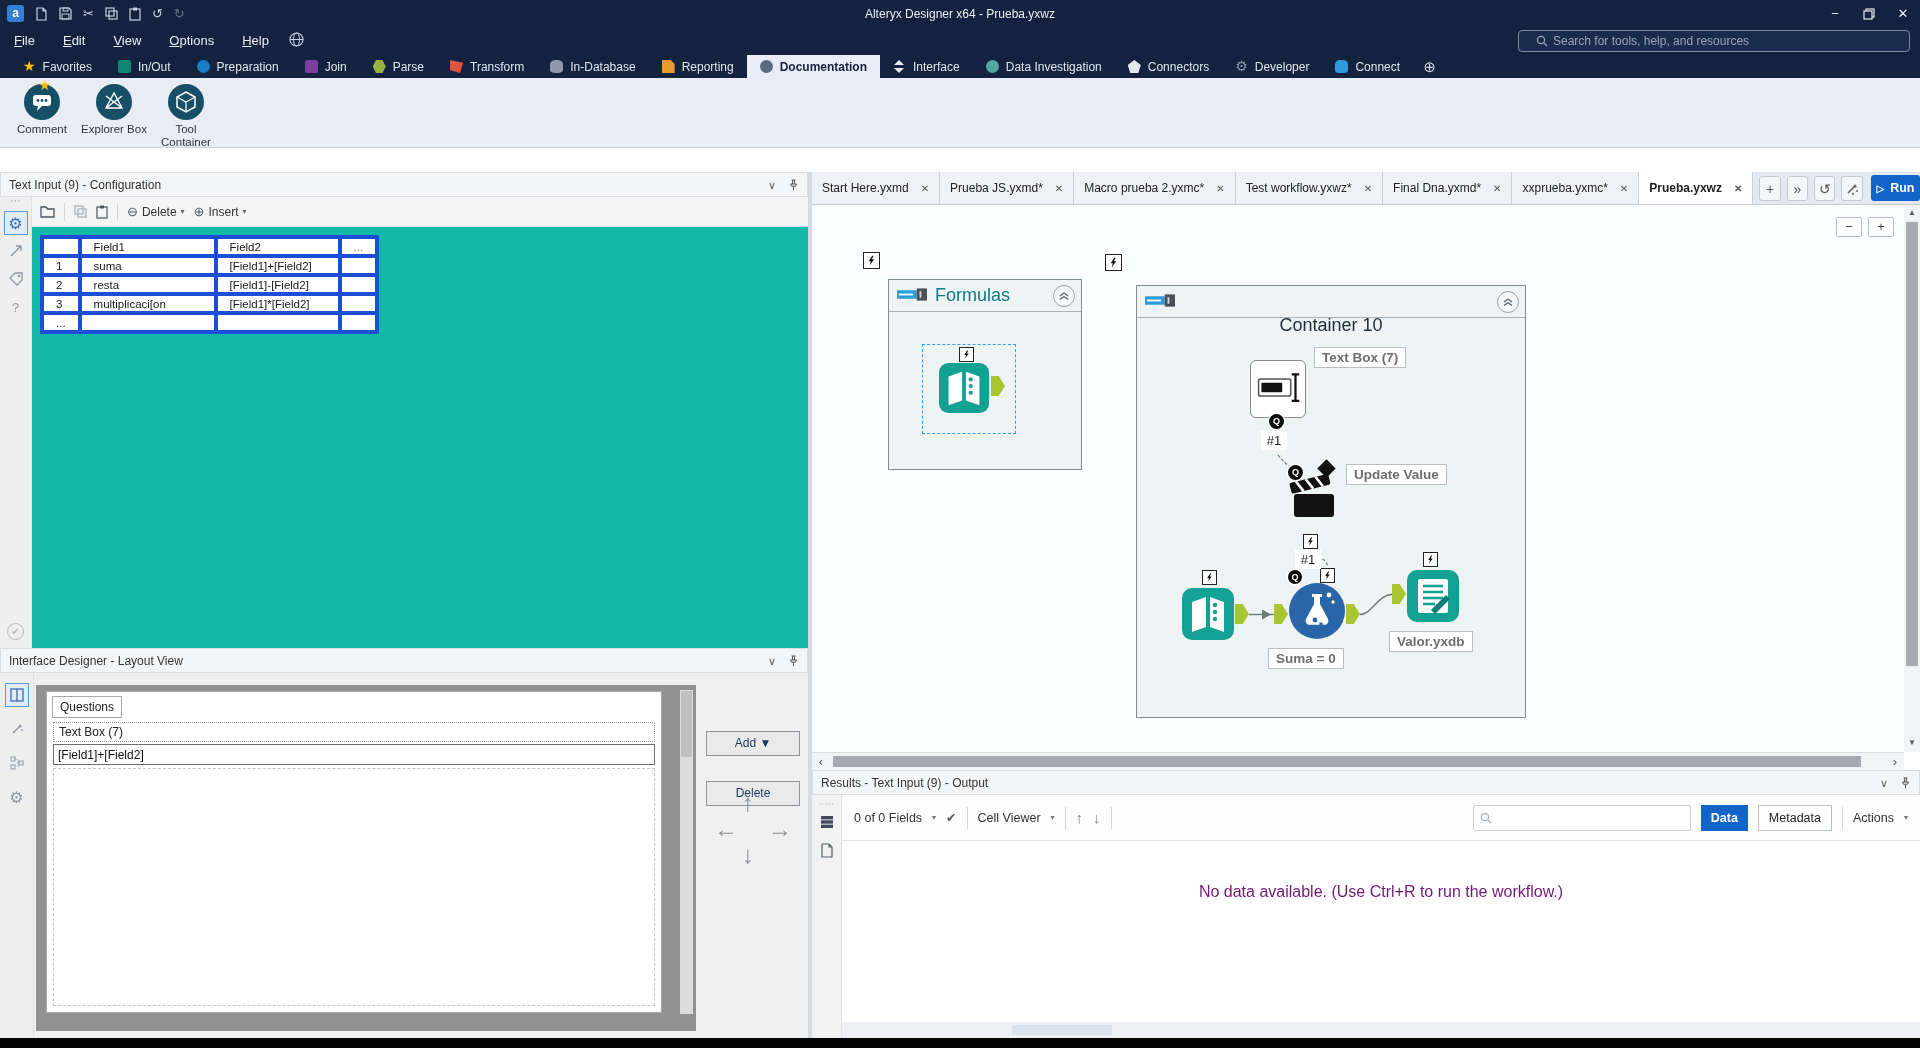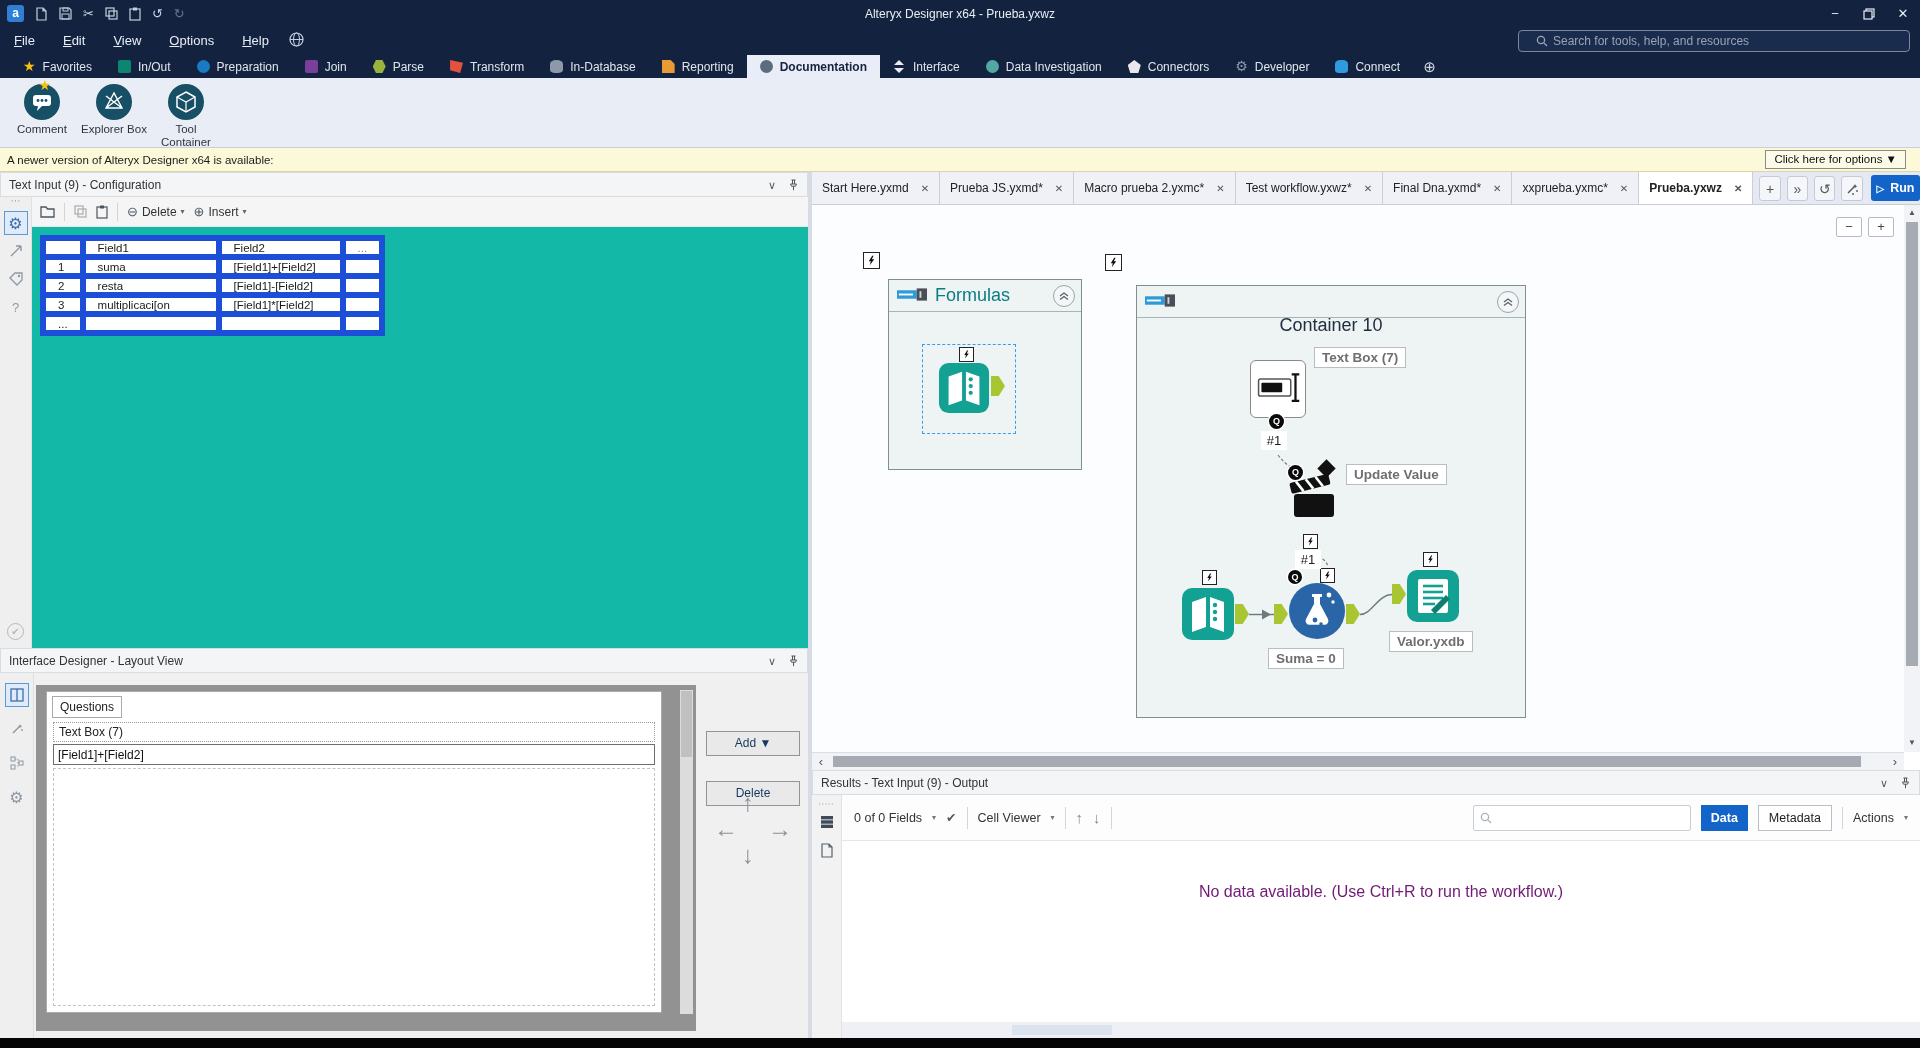--- a/index.html
+++ b/index.html
@@ -76,21 +76,21 @@
   .stool.sel { border:1px solid #5b9bd5; background:#dfeafa; color:#3e6fa8; }
   .apply-check { position:absolute; left:7px; bottom:8px; width:17px; height:17px; border:1.5px solid #b8b8b8; border-radius:50%; color:#b8b8b8; font-size:10px; text-align:center; line-height:15px; }
   .ccontent { flex:1; position:relative; }
   .ctoolbar { height:30px; border-bottom:1px solid #e6e6e6; background:#f5f5f5; display:flex; align-items:center; gap:9px; padding-left:8px; font-size:12px; color:#333; }
   .ctoolbar .tsep { width:1px; height:18px; background:#d4d4d4; }
   .tbicon { color:#4a5560; display:flex; align-items:center; }
   .tbtn { display:flex; align-items:center; gap:4px; color:#333; }
   .tbtn .sym { font-size:13px; color:#4a5560; }
   .tbtn .car { font-size:8px; color:#666; }
   .igrid { position:absolute; left:8px; top:38px; border-collapse:collapse; border:1px solid #4b93d9; font-size:11.5px; color:#1a1a1a; background:#fff; }
-  .igrid td, .igrid th { border:6px solid #1d4ed8; height:19px; padding:0 12px; font-weight:normal; text-align:left; white-space:nowrap; overflow:hidden; }
+  .igrid td, .igrid th { border:4px solid #1d4ed8; height:19px; padding:0 12px; font-weight:normal; text-align:left; white-space:nowrap; overflow:hidden; }
   .igrid .rn { width:22px; color:#222; }
   .igrid .c1 { width:136px; }
   .igrid .c2 { width:124px; }
   .igrid .cm { width:26px; color:#888; text-align:center; }
 
   
   .idp { position:absolute; left:0; top:648px; width:808px; height:390px; background:#f0f0f0; }
   .idp-body { position:absolute; left:0; top:25px; right:0; bottom:0; }
   .istrip { position:absolute; left:0; top:0; width:34px; bottom:0; background:#efefef; border-right:1px solid #e0e0e0; }
   .istrip .stool { margin-top:10px; }
@@ -320,24 +320,20 @@
       <div class="pcircle">
         <svg width="36" height="36" viewBox="0 0 36 36">
             <path d="M18 8 L27 13 V23 L18 28 L9 23 V13 Z" fill="none" stroke="#fff" stroke-width="1.5"></path>
             <path d="M9 13 L18 18 L27 13 M18 18 V28" fill="none" stroke="#fff" stroke-width="1.2"></path>
           </svg>
       </div>
       <div class="plabel">Tool Container</div>
     </div>
   </div>
 
-  <div class="notify">
-    <span class="notify-text">A newer version of Alteryx Designer x64 is available:</span>
-    <span class="notify-btn">Click here for options ▼</span>
-  </div>
 
   <div class="config">
     <div class="phead">
       <span>Text Input (9) - Configuration</span>
       <span class="hbtns">
         <span>∨</span>
         <span><svg width="11" height="12" viewBox="0 0 11 12">
               <path d="M3.5 1 h4 M4.5 1 v4 M6.5 1 v4 M2.5 5 h6 l-1 2.2 h-4 z M5.5 7.2 v4" stroke="#555" fill="none" stroke-width="1"></path>
             </svg></span>
       </span>

